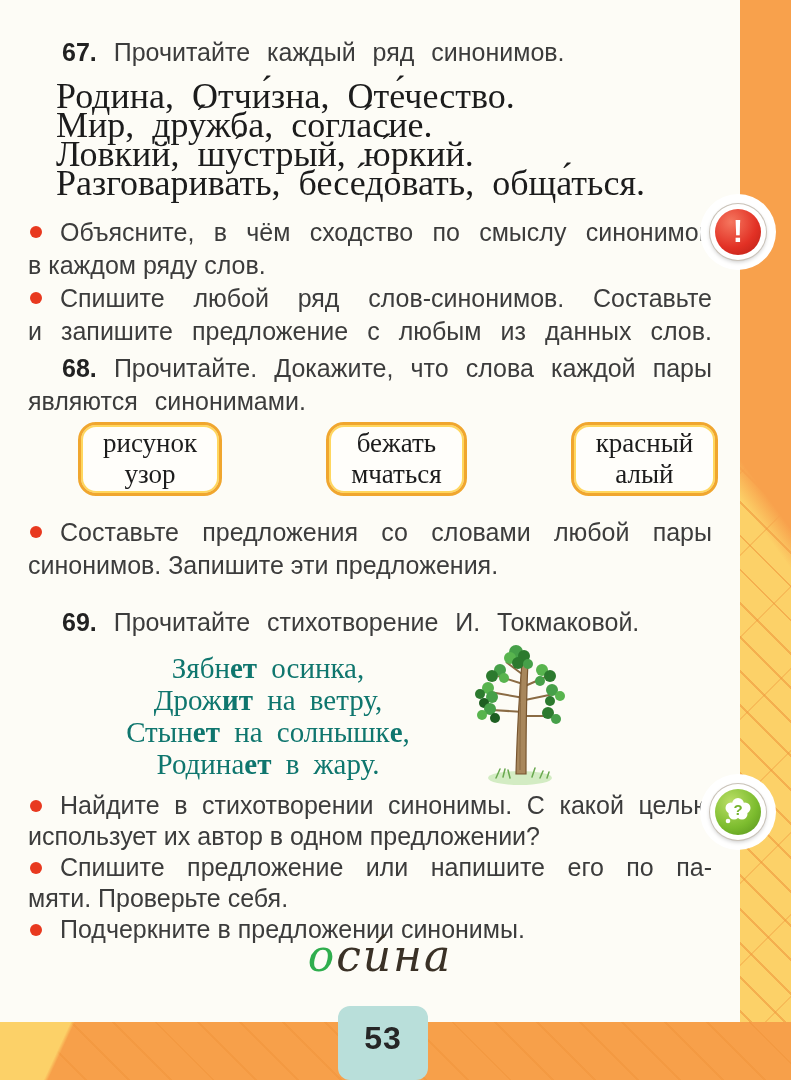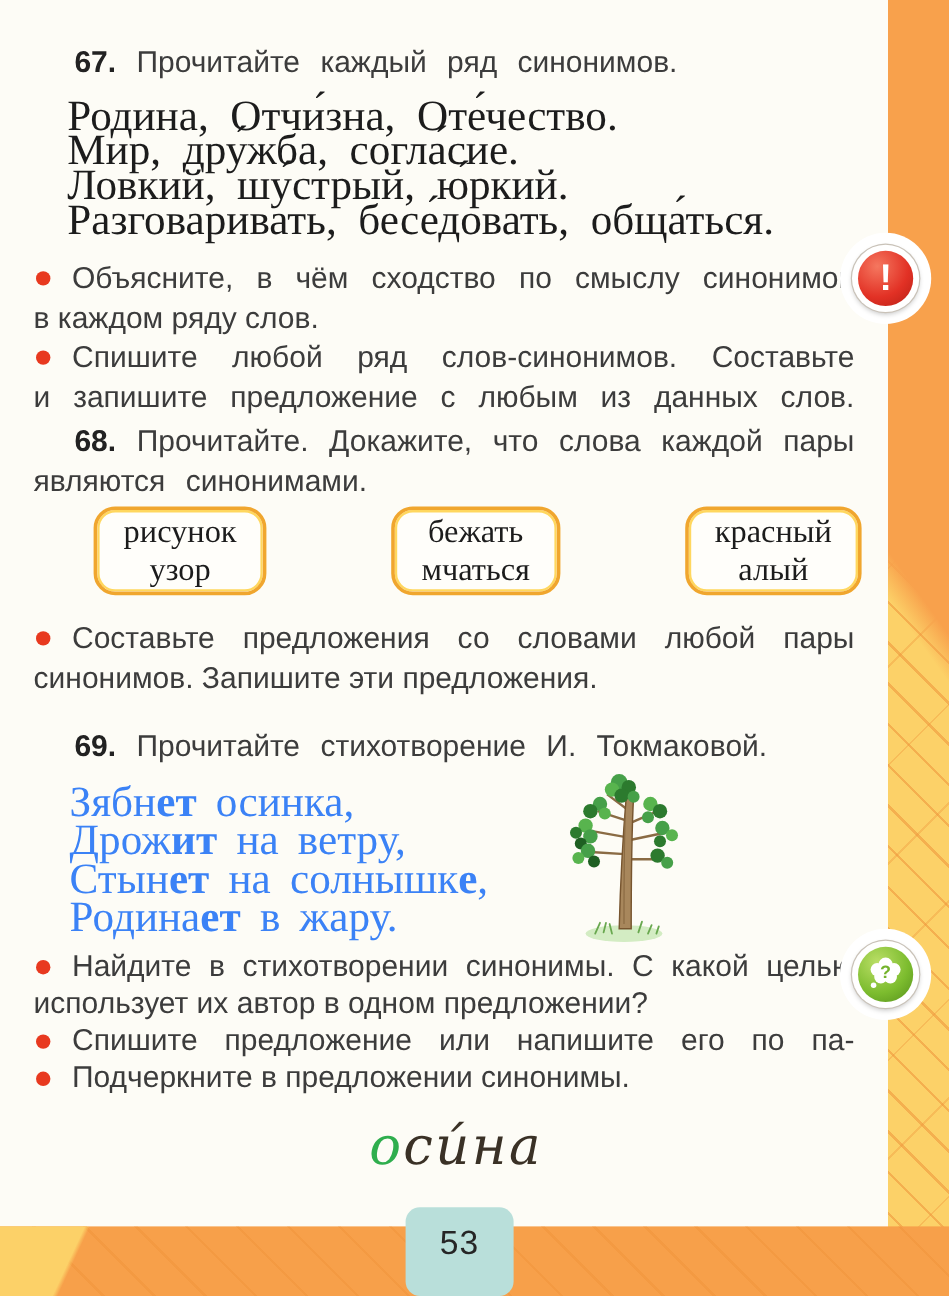--- a/index.html
+++ b/index.html
@@ -30,21 +30,21 @@
   }
 
   
   .page-num-box {
     position:absolute; left:338px; top:1006px; width:90px; height:74px;
     background:#b9dfda; border-radius:12px;
     display:flex; justify-content:center; align-items:flex-start;
     padding-top:0; box-sizing:border-box; z-index:5;
   }
   .page-num-box span {
-    margin-top:14px; font-weight:normal; font-size:28px; color:#262626;
+    margin-top:14px; font-weight:bold; font-size:32px; color:#262626;
     letter-spacing:1px;
   }
 
   
   .notch {
     position:absolute; left:700px; width:76px; height:76px;
     background:#fff; border-radius:50%;
     display:flex; align-items:center; justify-content:center; z-index:4;
   }
   .icon-ring {
@@ -91,21 +91,21 @@
     background:#fffefa;
     padding:3px 22px; text-align:center;
     font-family:"Liberation Serif","DejaVu Serif",serif;
     font-size:27px; line-height:31px; color:#1c1c1c;
   }
 
   
   .poem {
     left:58px; width:420px;
     font-family:"Liberation Serif","DejaVu Serif",serif;
-    font-size:36px; line-height:32px; color:#3b82f6; word-spacing:7px;
+    font-size:29px; line-height:32px; color:#0f766e; word-spacing:7px;text-align:center;
   }
   .poem b { font-weight:bold; }
 
   .tree { position:absolute; left:466px; top:640px; }
 
   
   .vocab {
     position:absolute; left:290px; top:930px; width:180px;
     text-align:center;
     font-family:"DejaVu Serif","Liberation Serif",serif;
@@ -202,20 +202,21 @@
       <circle cx="82" cy="73" r="6" fill="#2c7a2e"></circle>
         <circle cx="90" cy="79" r="5" fill="#46a049"></circle>
     </g>
   </svg>
 </div>
 
 <div class="task tight" style="top:790px">
   <div class="line first jl"><span class="bullet"></span><span>Найдите в стихотворении синонимы. С какой целью</span></div>
   <div class="line">использует их автор в одном предложении?</div>
   <div class="line first jl"><span class="bullet"></span><span>Спишите предложение или напишите его по па-</span></div>
+  <div class="line">мяти. Проверьте себя.</div>
   <div class="line first"><span class="bullet"></span><span>Подчеркните в предложении синонимы.</span></div>
 </div>
 
 <div class="vocab">
   <span class="green-letter">о</span><span>си́на</span>
 </div>
 
 <div class="band-right"></div>
 <div class="band-bottom"></div>
 

